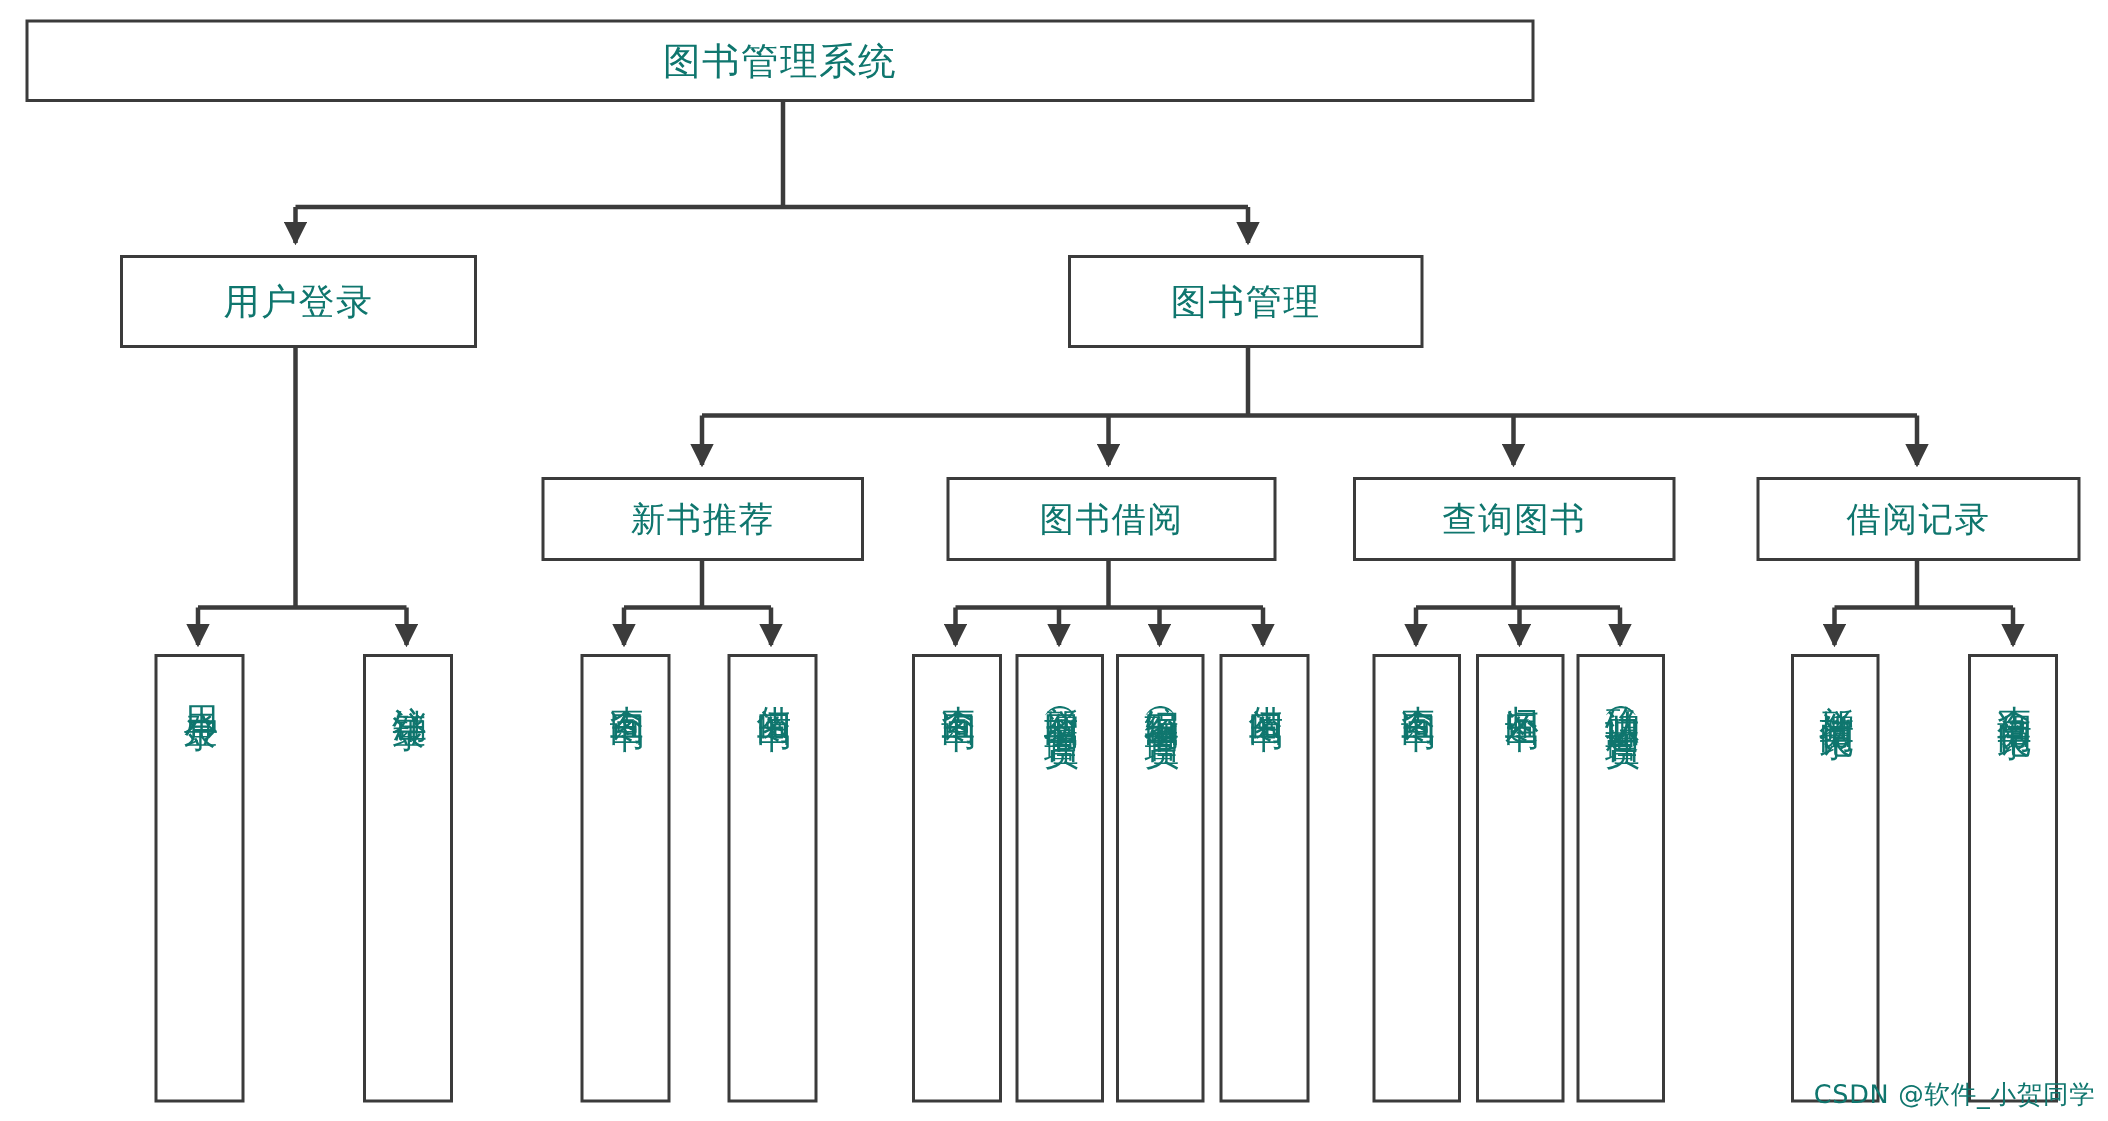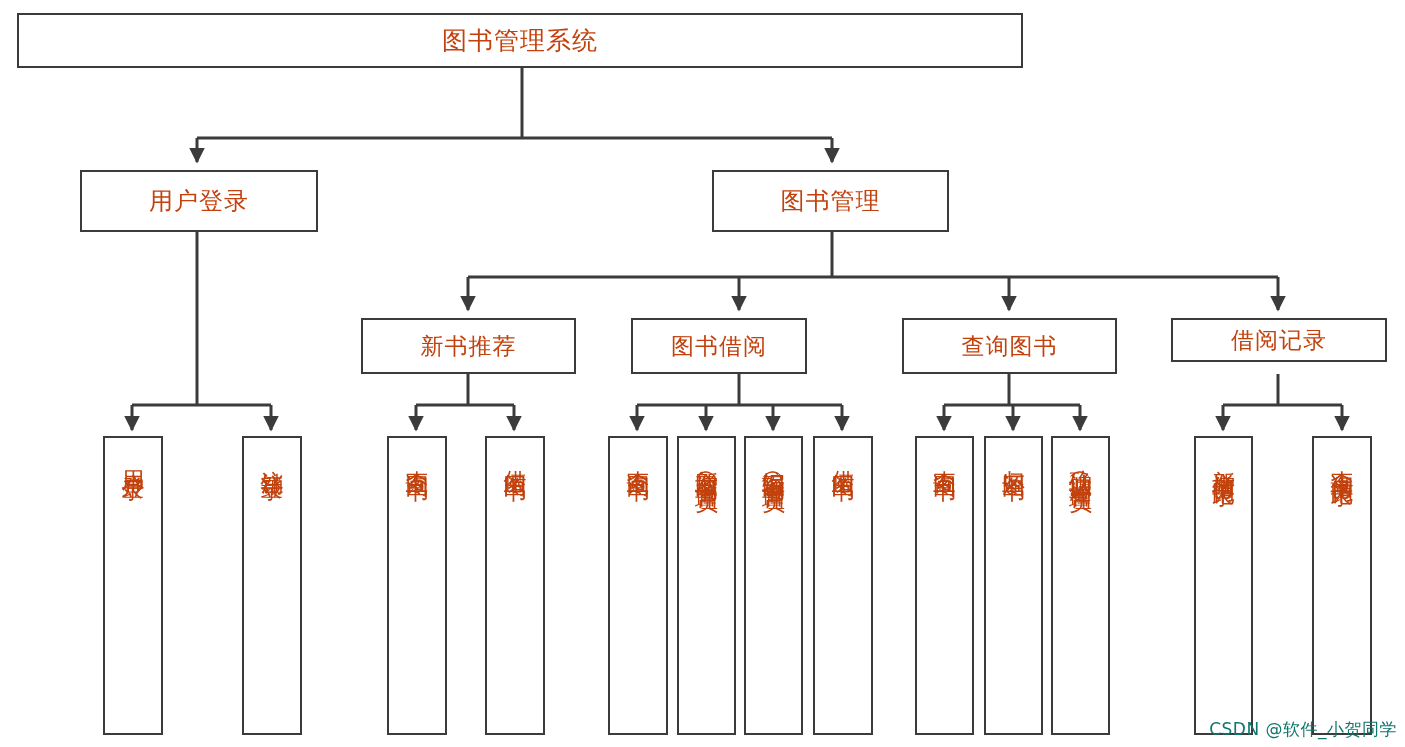--- a/index.html
+++ b/index.html
@@ -24,21 +24,21 @@
     pointer-events: none;
   }
   .node {
     position: absolute;
     box-sizing: border-box;
     background: #ffffff;
     border: 2.5px solid #3b3b3b;
     display: flex;
     align-items: center;
     justify-content: center;
-    color: #c2410c;
+    color: #0f766e;
     z-index: 2;
   }
   .node.root {
     font-size: 25px;
   }
   .node.lvl2 {
     font-size: 24px;
   }
   .node.lvl3 {
     font-size: 23px;
@@ -134,27 +134,27 @@
   <div class="node lvl2" style="left:80px; top:170px; width:238px; height:62px;">
     <span class="htext">用户登录</span>
   </div>
   <div class="node lvl3" style="left:361px; top:318px; width:215px; height:56px;">
     <span class="htext">新书推荐</span>
   </div>
 
   <div class="node lvl2" style="left:712px; top:170px; width:237px; height:62px;">
     <span class="htext">图书管理</span>
   </div>
-  <div class="node lvl3" style="left:631px; top:318px; width:176px; height:56px;">
+  <div class="node lvl3" style="left:631px; top:318px; width:220px; height:56px;">
     <span class="htext">图书借阅</span>
   </div>
   <div class="node lvl3" style="left:902px; top:318px; width:215px; height:56px;">
     <span class="htext">查询图书</span>
   </div>
-  <div class="node lvl3" style="left:1171px; top:318px; width:216px; height:44px;">
+  <div class="node lvl3" style="left:1171px; top:318px; width:216px; height:56px;">
     <span class="htext">借阅记录</span>
   </div>
 
   <div class="node leaf" style="left:103px; top:436px; width:60px; height:299px;">
     <span class="vtext">用户登录</span>
   </div>
   <div class="node leaf" style="left:242px; top:436px; width:60px; height:299px;">
     <span class="vtext">注销登录</span>
   </div>
 

